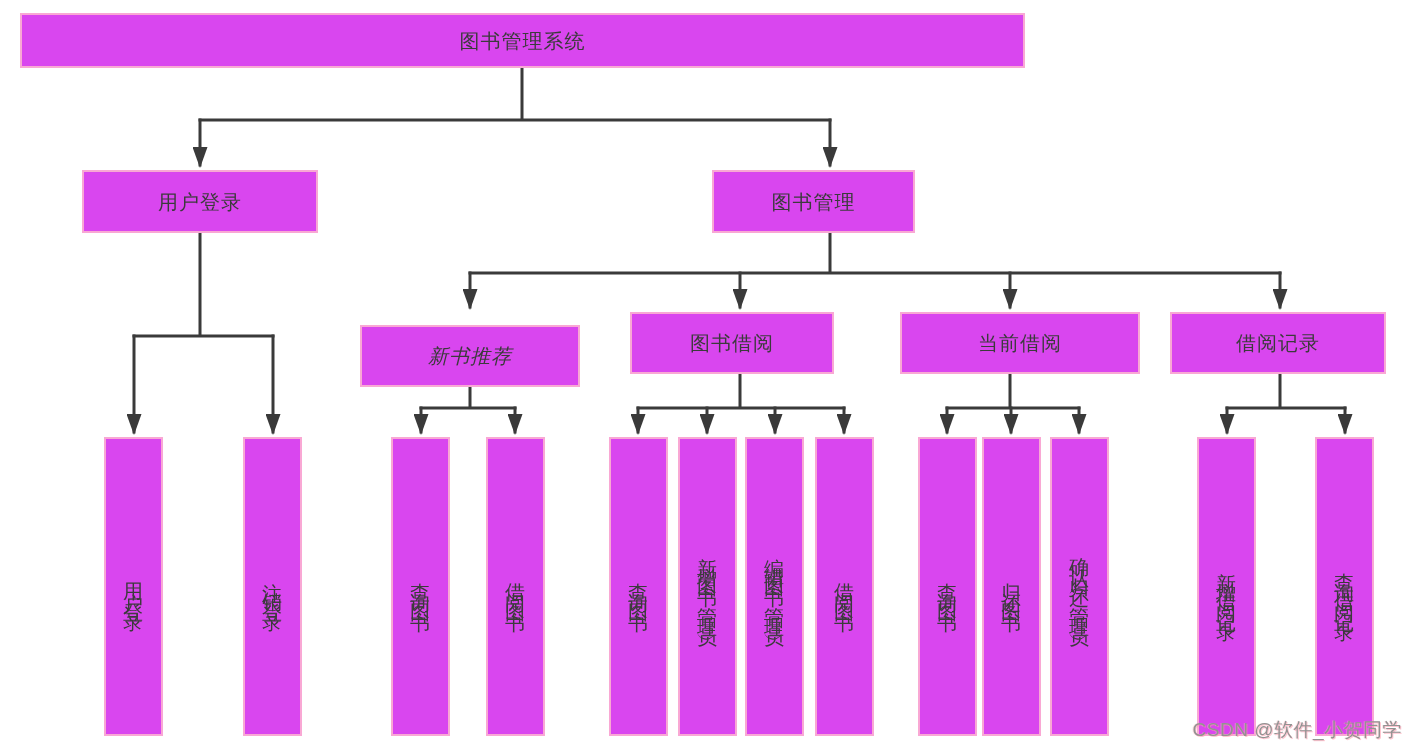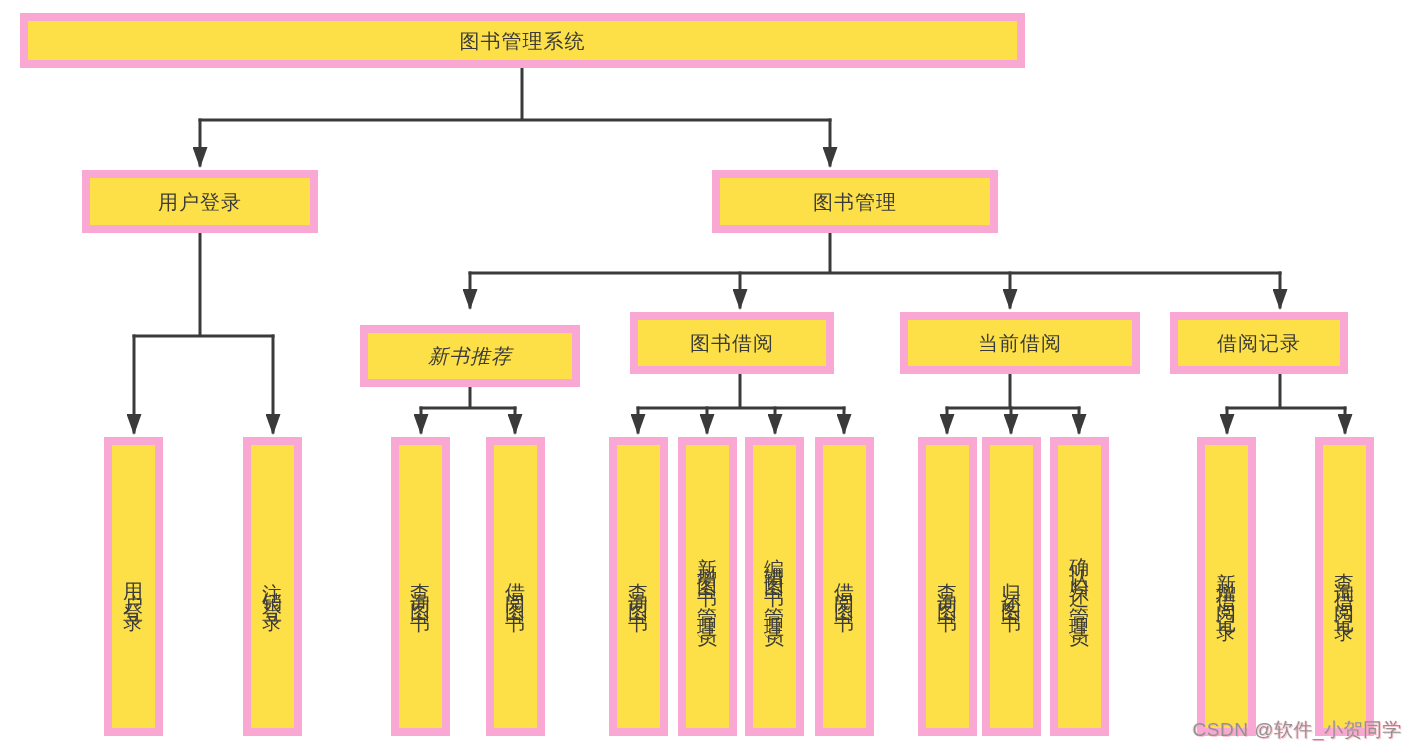--- a/index.html
+++ b/index.html
@@ -17,45 +17,45 @@
   }
   .connectors {
     position: absolute;
     left: 0;
     top: 0;
     pointer-events: none;
   }
   .box {
     position: absolute;
     box-sizing: border-box;
-    border: 8px solid #f9a8d4;
-    background: #fde047;
+    border: 2px solid #f9a8d4;
+    background: #d946ef;
     color: #3b3b3b;
     display: flex;
     align-items: center;
     justify-content: center;
     font-size: 20px;
     line-height: 1;
   }
   .box.h {
     letter-spacing: 1px;
   }
   .box.v span {
     writing-mode: vertical-lr;
     letter-spacing: 10px;
     white-space: nowrap;
   }
   
   .n-root          { left: 20px;   top: 13px;  width: 1005px; height: 55px; }
   .n-user-login    { left: 82px;   top: 170px; width: 236px;  height: 63px; }
-  .n-book-mgmt     { left: 712px;  top: 170px; width: 286px;  height: 63px; }
+  .n-book-mgmt     { left: 712px;  top: 170px; width: 203px;  height: 63px; }
   .n-new-book-rec  { left: 360px;  top: 325px; width: 220px;  height: 62px; font-style: italic; }
   .n-book-borrow   { left: 630px;  top: 312px; width: 204px;  height: 62px; }
   .n-current-borrow{ left: 900px;  top: 312px; width: 240px;  height: 62px; }
-  .n-borrow-records{ left: 1170px; top: 312px; width: 178px;  height: 62px; }
+  .n-borrow-records{ left: 1170px; top: 312px; width: 216px;  height: 62px; }
   .leaf { top: 437px; width: 59px; height: 299px; }
   .l-0  { left: 104px; }
   .l-1  { left: 243px; }
   .l-2  { left: 391px; }
   .l-3  { left: 486px; }
   .l-4  { left: 609px; }
   .l-5  { left: 678px; }
   .l-6  { left: 745px; }
   .l-7  { left: 815px; }
   .l-8  { left: 918px; }

